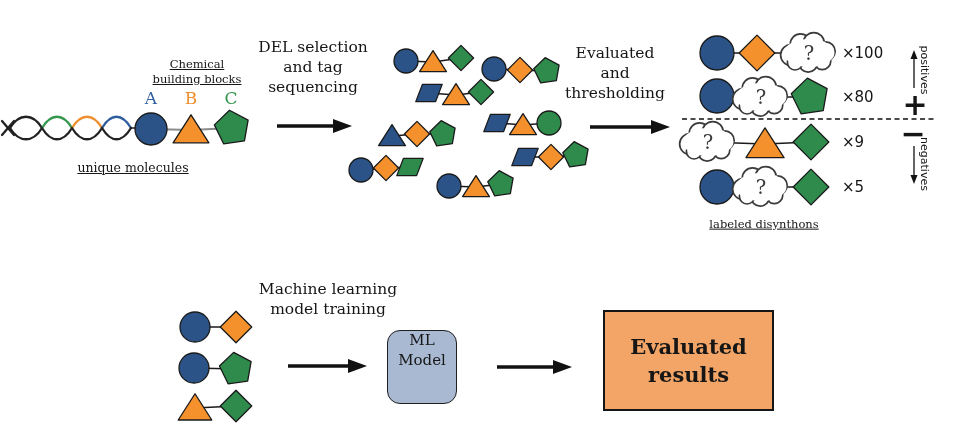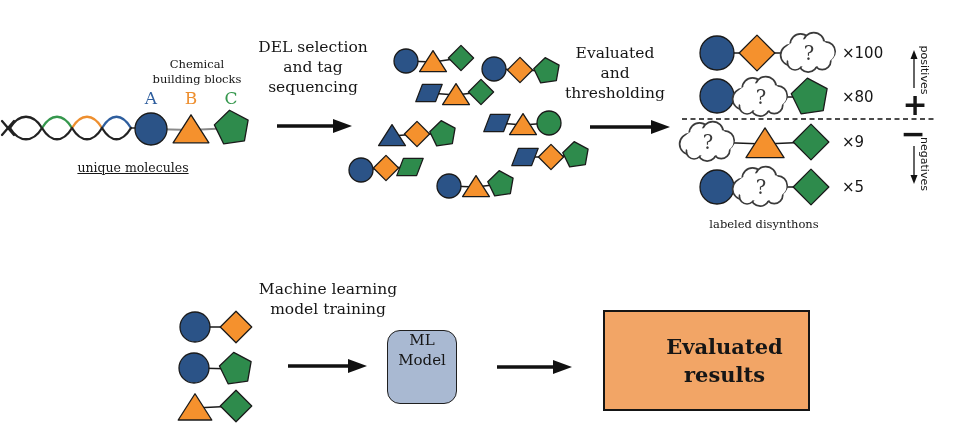--- a/index.html
+++ b/index.html
@@ -1,36 +1,36 @@
 <!DOCTYPE html>
 <html><head>
 <meta charset="utf-8">
 <style>
   html,body{margin:0;padding:0;background:#ffffff;}
   .stage{position:relative;width:960px;height:431px;background:#ffffff;
          font-family:"DejaVu Serif","Liberation Serif",serif;color:#161616;overflow:hidden;}
   .stage svg{position:absolute;left:0;top:0;}
   .lbl{position:absolute;text-align:center;line-height:1.28;}
   .step{font-size:15.5px;}
-  .small{font-size:11.5px;}
+  .small{font-size:11.5px;text-decoration:underline;}
   .center{transform:translate(-50%,-50%);white-space:nowrap;}
   .bb-letter{position:absolute;font-size:17px;transform:translate(-50%,-50%);white-space:nowrap;}
   .count{position:absolute;font-family:"DejaVu Sans","Liberation Sans",sans-serif;
          font-size:15px;font-weight:500;transform:translateY(-50%);white-space:nowrap;text-align:right;}
   .vlabel{position:absolute;font-family:"DejaVu Sans","Liberation Sans",sans-serif;
           font-size:11px;transform:translate(-50%,-50%) rotate(90deg);white-space:nowrap;}
   .sign{position:absolute;font-family:"DejaVu Sans","Liberation Sans",sans-serif;
         font-weight:800;transform:translate(-50%,-50%);white-space:nowrap;}
   .plus{font-size:30px;}
   .minus{font-size:30px;}
   .mlbox{position:absolute;left:387px;top:330px;width:68px;height:72px;background:#a9b9d2;
          border:1.6px solid #1f1f1f;border-radius:13px;display:flex;align-items:flex-start;justify-content:center;}
   .mlbox span{display:block;width:50px;text-align:center;font-size:15px;line-height:1.3;}
   .resultbox{position:absolute;left:603px;top:310px;width:167px;height:97px;background:#f2a566;
-             border:2px solid #151515;display:flex;align-items:center;justify-content:center;padding-left:36px;}
+             border:2px solid #151515;display:flex;align-items:center;justify-content:center;}
   .resultbox span{display:block;width:120px;text-align:center;font-size:21px;font-weight:bold;line-height:1.3;}
 </style>
 </head>
 <body>
 
 <div class="stage">
 
   <svg id="diagram" width="960" height="431" viewBox="0 0 960 431">
 
     <g fill="none" stroke-width="2.3" stroke-linecap="round">

